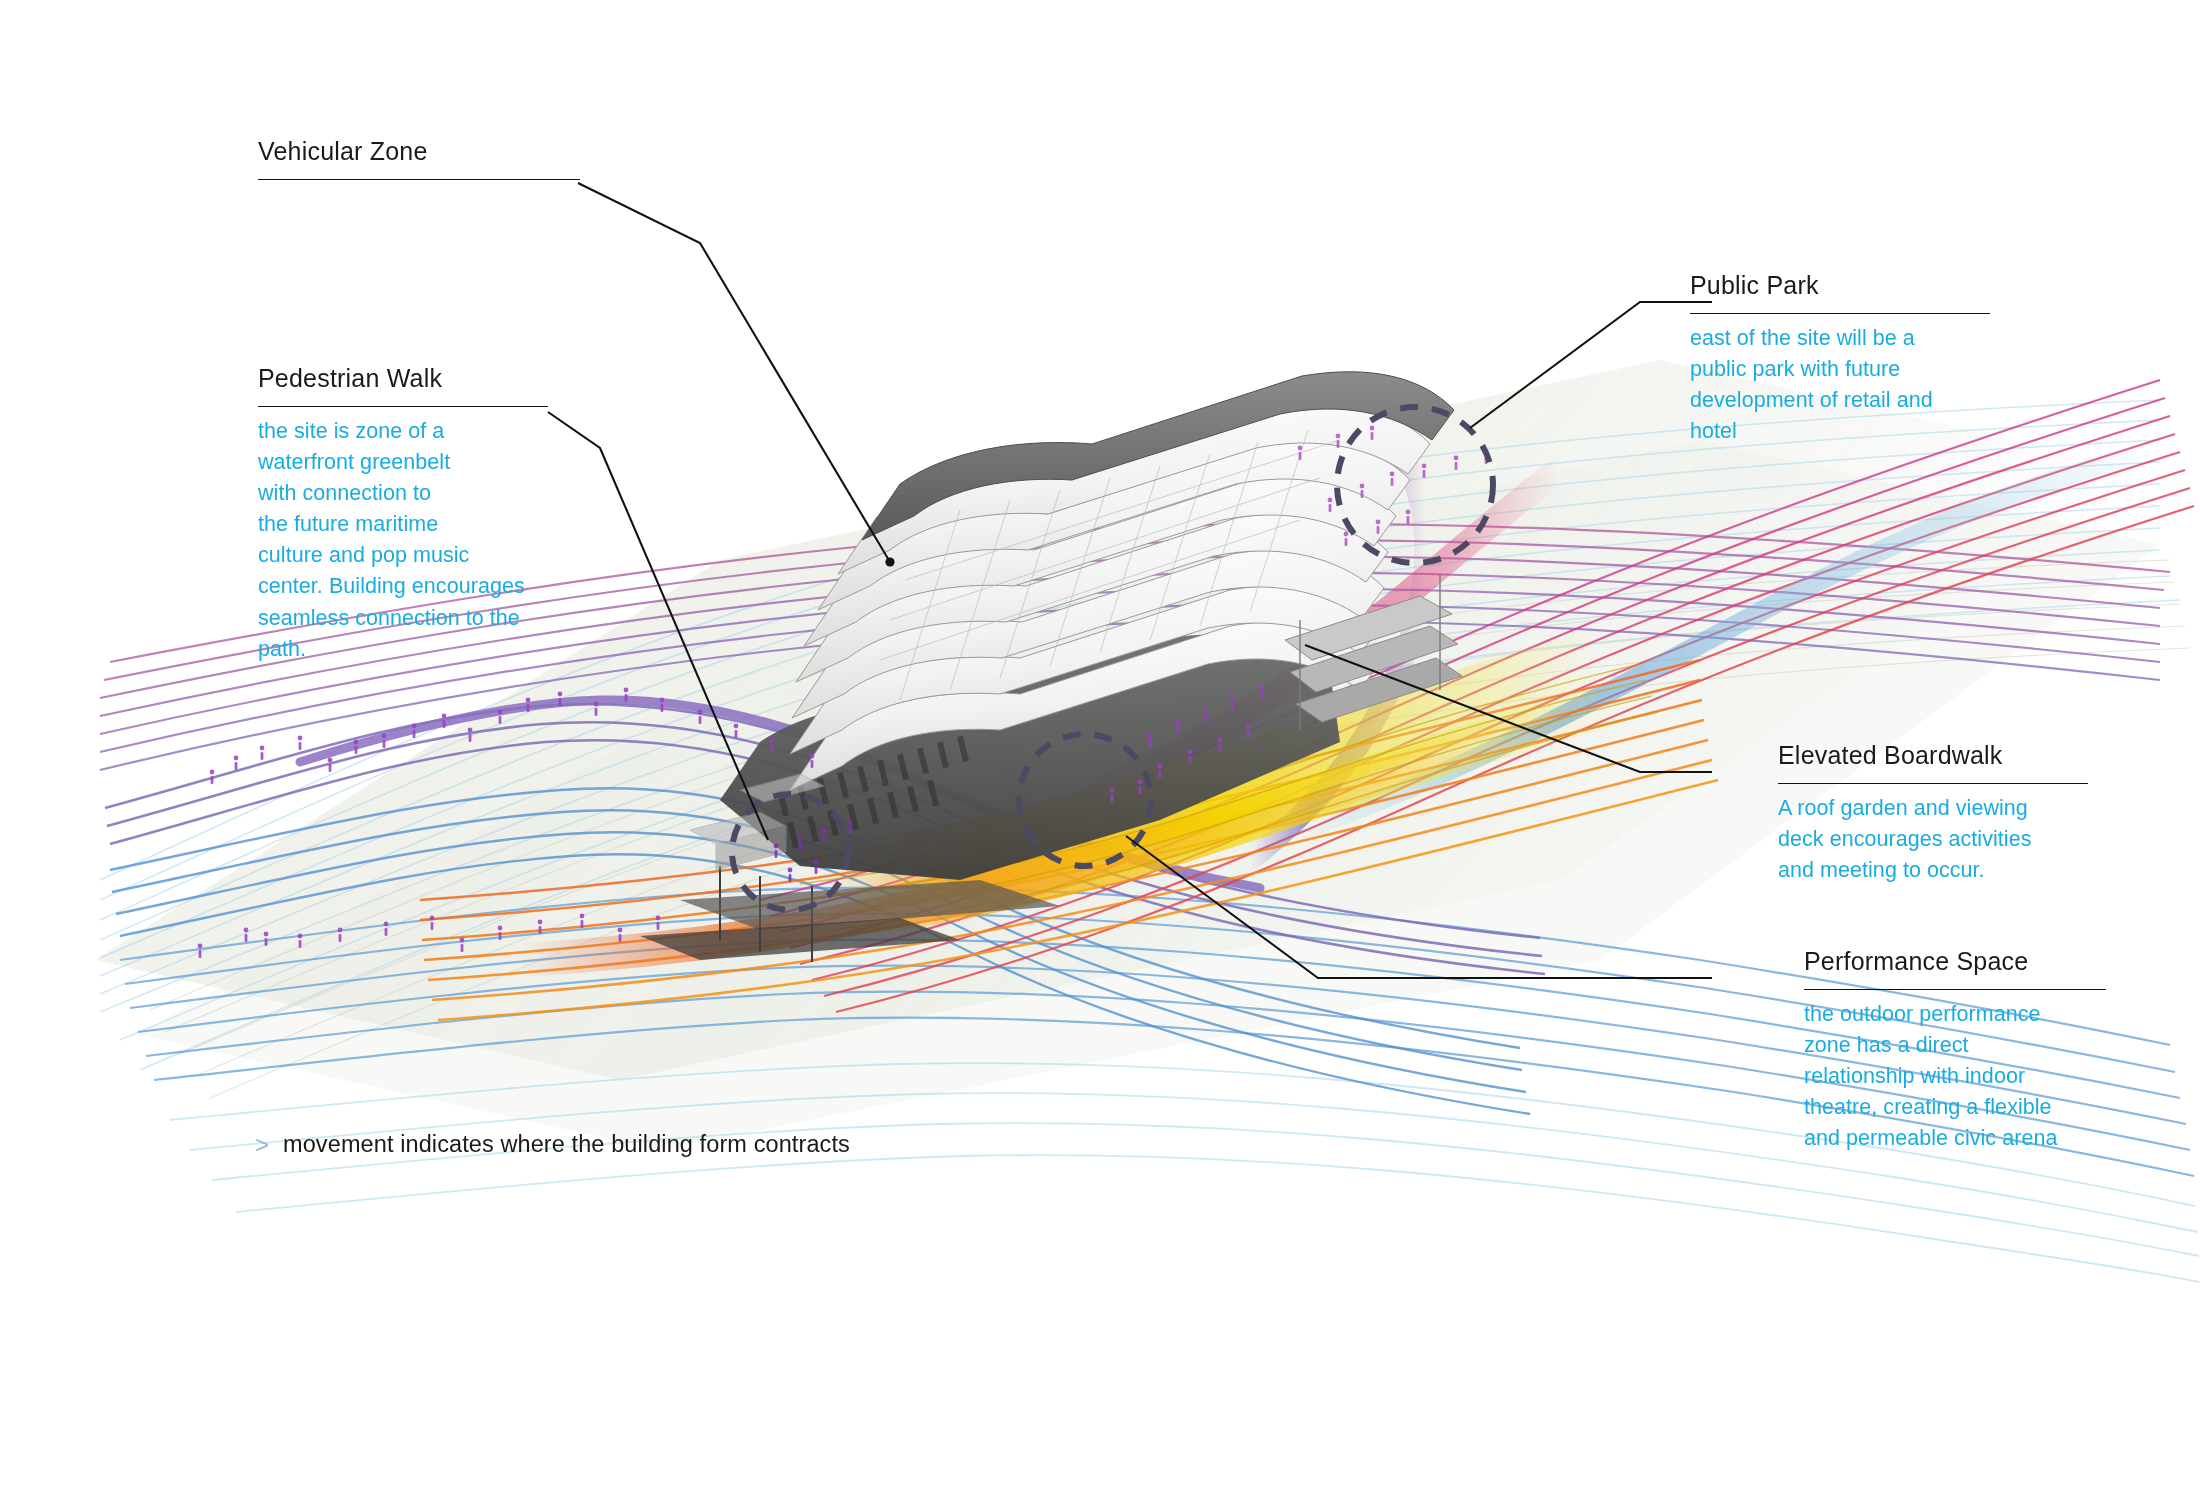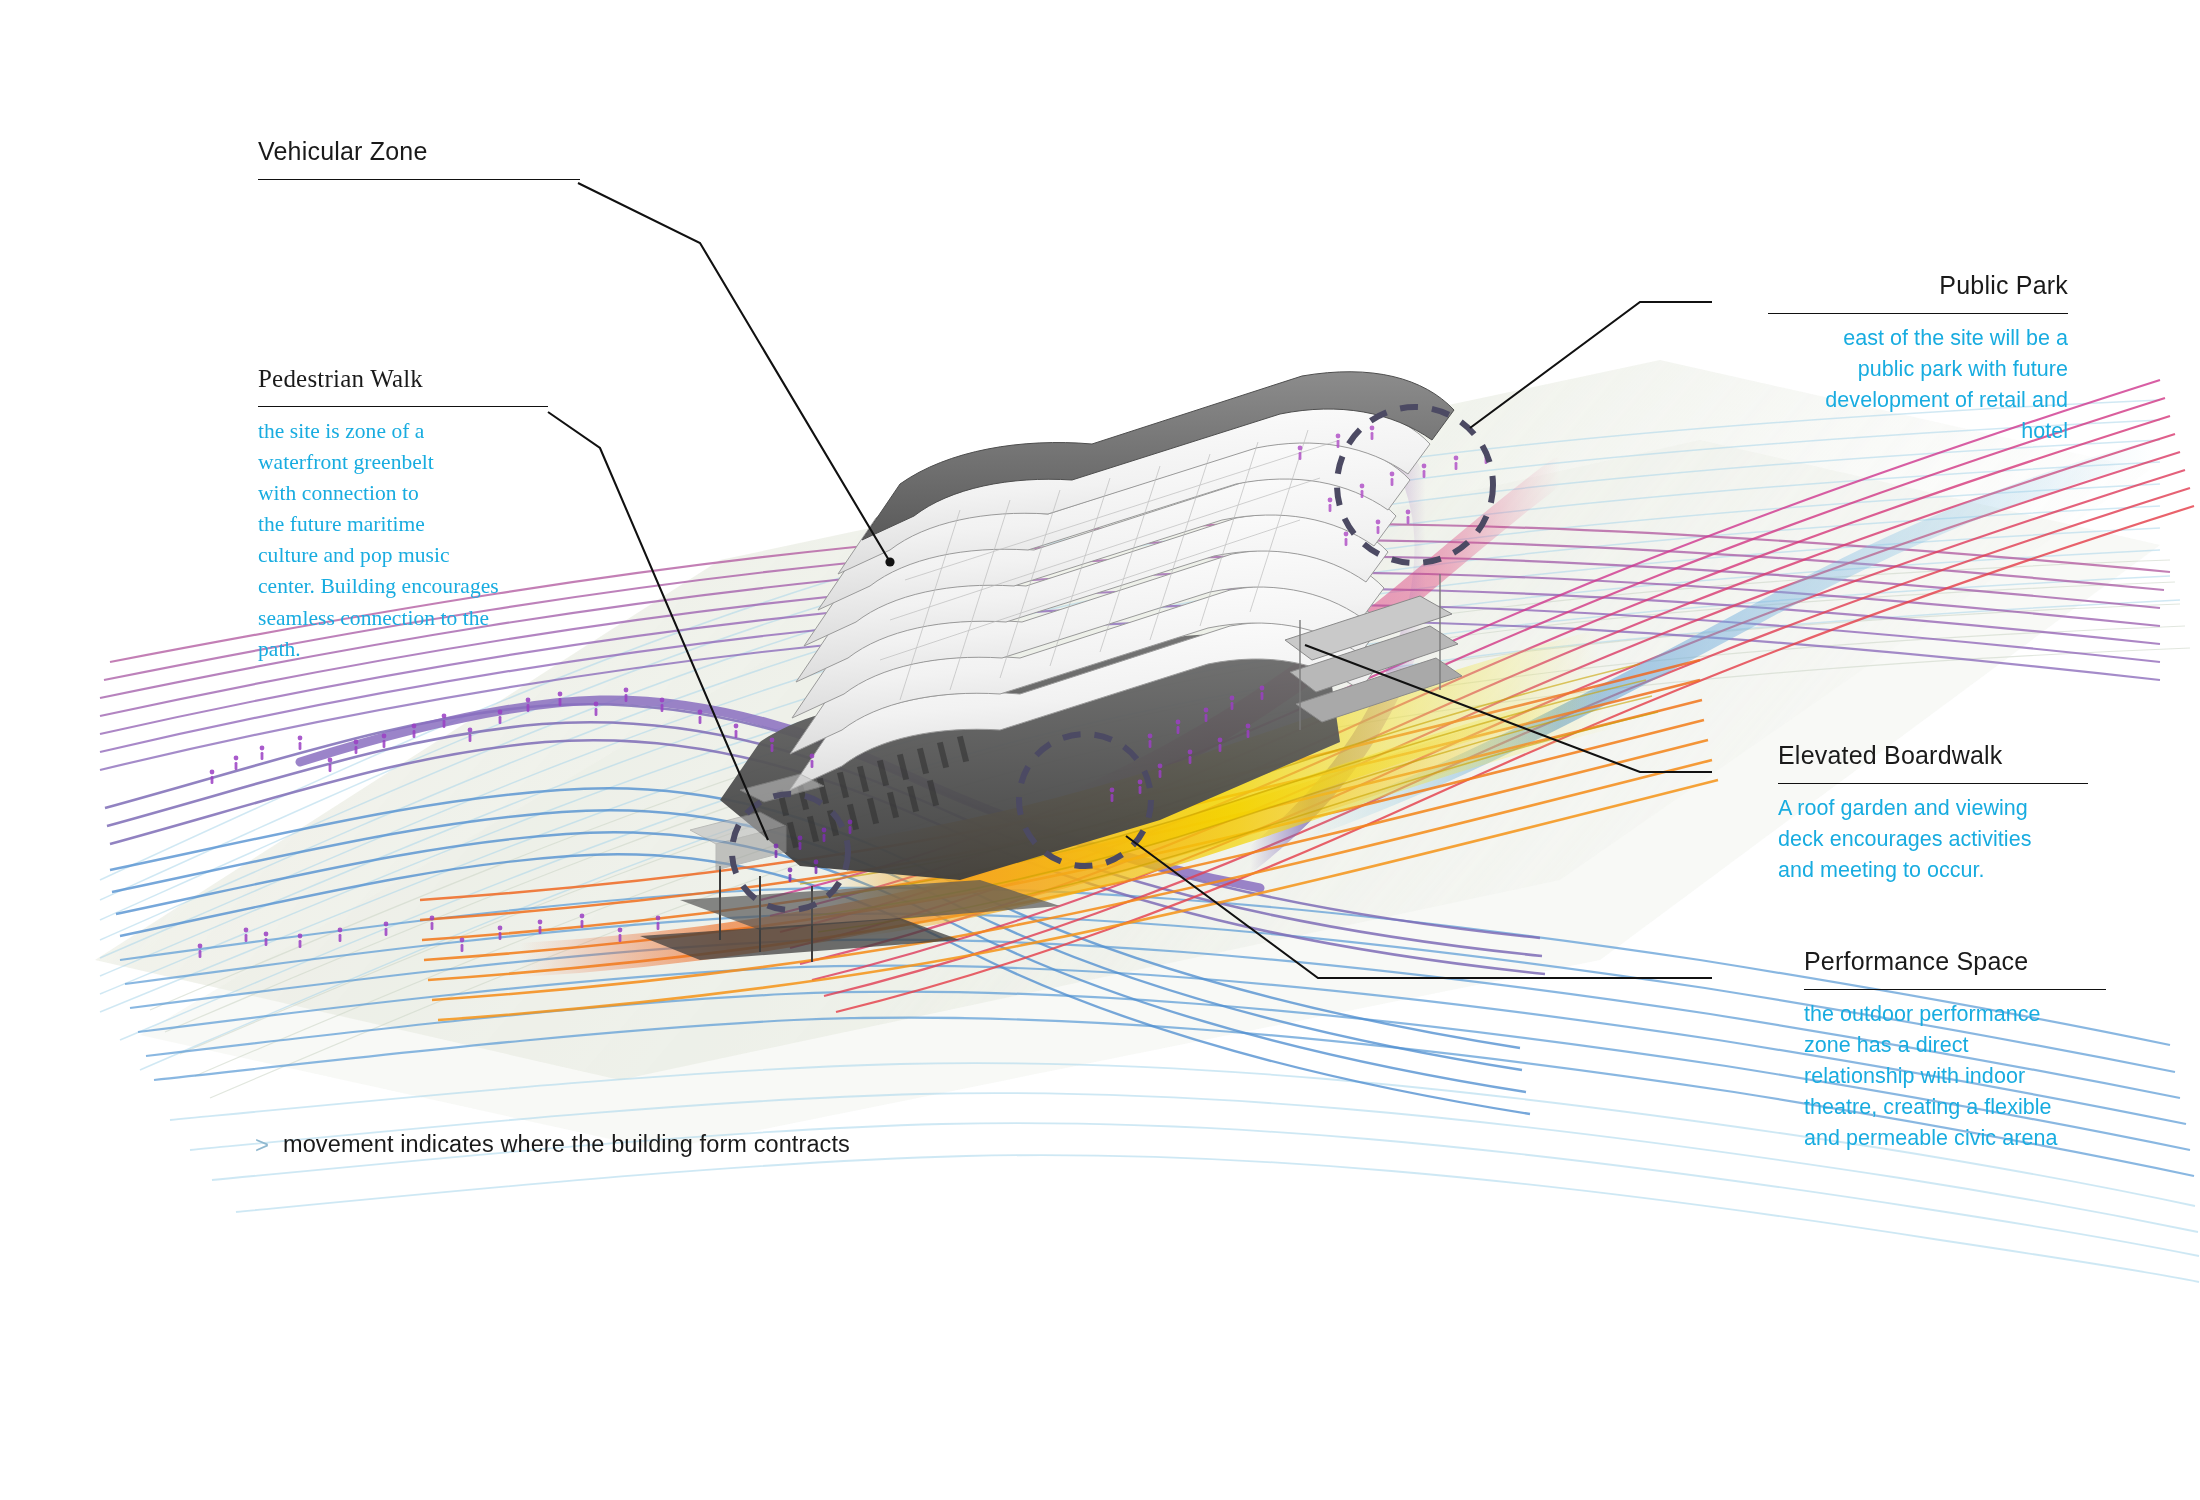--- a/index.html
+++ b/index.html
@@ -21,22 +21,22 @@
     white-space:nowrap;line-height:1.1;padding-bottom:13px;
   }
   .anno .rule{height:0;border-top:1.6px solid #111;}
   .anno .body{
     font-size:21.5px;line-height:1.45;color:#18ACE0;font-weight:400;
     padding-top:9px;letter-spacing:.05px;
   }
   .anno .body p{margin:0;}
 
   #anno-vehicular{left:258px;top:138px;width:322px;}
-  #anno-pedestrian{left:258px;top:365px;width:290px;font-family:Liberation Serif, serif;}
-  #anno-park{left:1768px;top:272px;width:300px;text-align:right;}
+  #anno-pedestrian{left:258px;top:365px;width:290px;}
+  #anno-park{left:1690px;top:272px;width:300px;}
   #anno-boardwalk{left:1778px;top:742px;width:310px;}
   #anno-performance{left:1804px;top:948px;width:302px;}
 
   
   #caption{
     position:absolute;left:255px;top:1128px;width:740px;
     display:flex;gap:14px;align-items:flex-start;
   }
   #caption .chev{color:#8fb8cf;font-size:24px;line-height:1.38;font-weight:400;}
   #caption .ctext{

